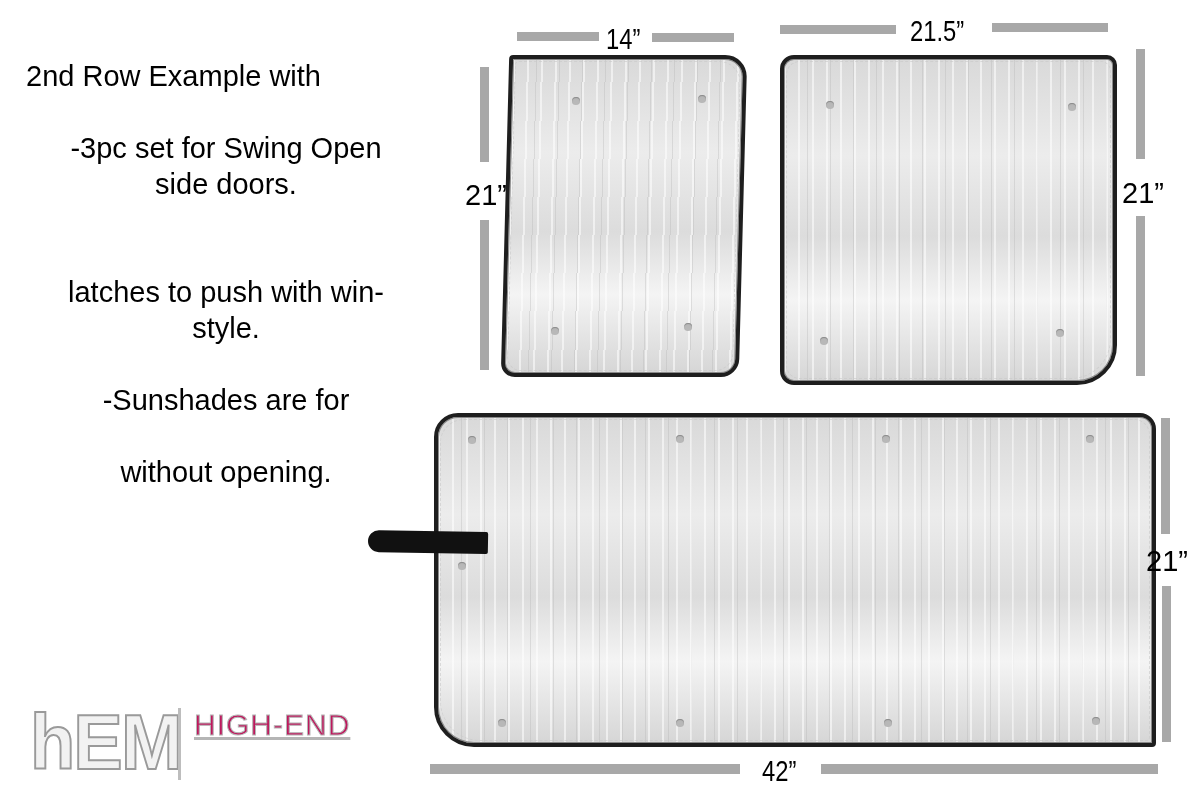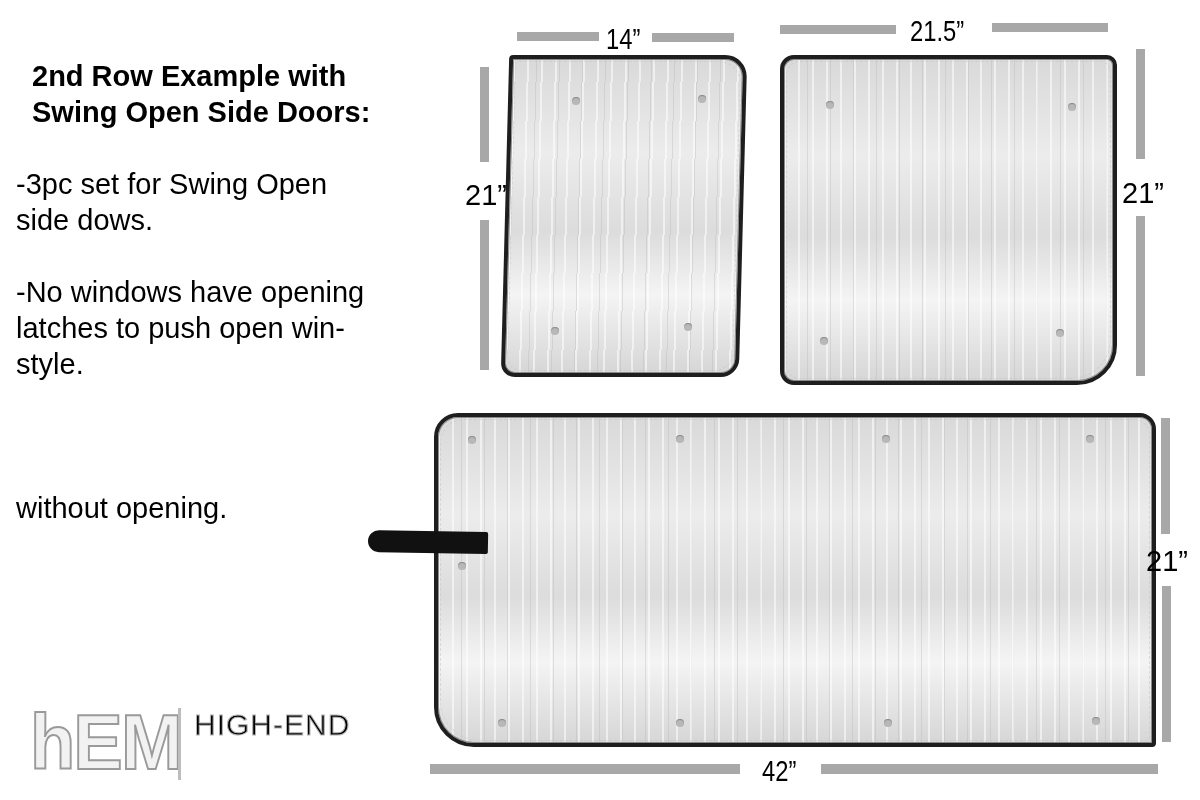--- a/index.html
+++ b/index.html
@@ -1,56 +1,55 @@
 <!DOCTYPE html>
 <html><head>
 <meta charset="utf-8">
 <style>
   html, body { margin:0; padding:0; }
   body { width:1200px; height:800px; background:#ffffff; position:relative; overflow:hidden; font-family:"Liberation Sans", sans-serif; color:#000; }
   .desc { position:absolute; left:16px; top:58px; width:420px; font-size:29px; line-height:36px; }
-  .desc .title { font-weight:bold; margin:0 0 36px 16px; }
-  .desc p { margin:0 0 36px 0; }
+  .desc .title { font-weight:normal; margin:0 0 36px 10px; }
+  .desc p { margin:0 0 36px 0;text-align:center; }
   .bar { position:absolute; background:#a8a8a8; }
   .dim { position:absolute; font-size:29px; line-height:30px; color:#000; }
   .dim.cond { transform:scaleX(0.82); transform-origin:left center; }
   .shade { position:absolute; border:4px solid #1e1e1e; box-sizing:border-box;
     background:
       repeating-linear-gradient(90deg, rgba(255,255,255,0.55) 0px, rgba(255,255,255,0.55) 2px, rgba(0,0,0,0) 2px, rgba(0,0,0,0) 14px),
       repeating-linear-gradient(90deg, rgba(180,180,180,0.35) 0px, rgba(180,180,180,0.35) 1px, rgba(0,0,0,0) 1px, rgba(0,0,0,0) 23px),
       linear-gradient(180deg, #d9d9d9 0%, #ececec 30%, #dcdcdc 55%, #f4f4f4 75%, #d6d6d6 100%);
     box-shadow: inset 0 0 0 1px #8a8a8a;
   }
   .shade::after { content:""; position:absolute; inset:2px; border:1px dashed rgba(200,200,200,0.6); border-radius:inherit; }
   .hole { position:absolute; width:8px; height:8px; border-radius:50%; background:#b8b8b8; box-shadow: inset 0 1px 1px #888; }
   .strap { position:absolute; left:368px; top:531px; width:120px; height:22px; background:#111; border-radius:12px 2px 2px 12px; transform:rotate(1deg); }
   .logo-mark { position:absolute; left:30px; top:703px; font-size:78px; line-height:78px; font-weight:bold; letter-spacing:-2px; color:#f2f2f2;
     -webkit-text-stroke:2px #9a9a9a; transform:scaleX(0.95); transform-origin:left; }
   .logo-divider { position:absolute; left:178px; top:708px; width:3px; height:72px; background:#bdbdbd; }
-  .logo-text { position:absolute; left:194px; top:708px; font-size:30px; line-height:34px; color:#000000; -webkit-text-stroke:1px #b5b5b5; letter-spacing:1px; }
+  .logo-text { position:absolute; left:194px; top:708px; font-size:30px; line-height:34px; color:#be185d; -webkit-text-stroke:1px #b5b5b5; letter-spacing:1px;text-decoration:underline; }
 </style>
 </head>
 <body>
 
 <div class="desc">
   <div class="title">
     <div>2nd Row Example with</div>
-    <div>Swing Open Side Doors:</div>
   </div>
   <p>
     <span>-3pc set for Swing Open</span><br>
-    <span>side dows.</span>
+    <span>side doors.</span>
   </p>
   <p>
-    <span>-No windows have opening</span><br>
-    <span>latches to push open win-</span><br>
+    <br>
+    <span>latches to push with win-</span><br>
     <span>style.</span>
   </p>
   <p>
-    <br>
+    <span>-Sunshades are for</span><br>
     <br>
     <span>without opening.</span>
   </p>
 </div>
 
 <div class="bar" style="left:517px;top:32px;width:82px;height:9px;"></div>
 <div class="dim cond" style="left:606px;top:24px;">14”</div>
 <div class="bar" style="left:652px;top:33px;width:82px;height:9px;"></div>
 
 <div class="bar" style="left:480px;top:67px;width:9px;height:95px;"></div>

